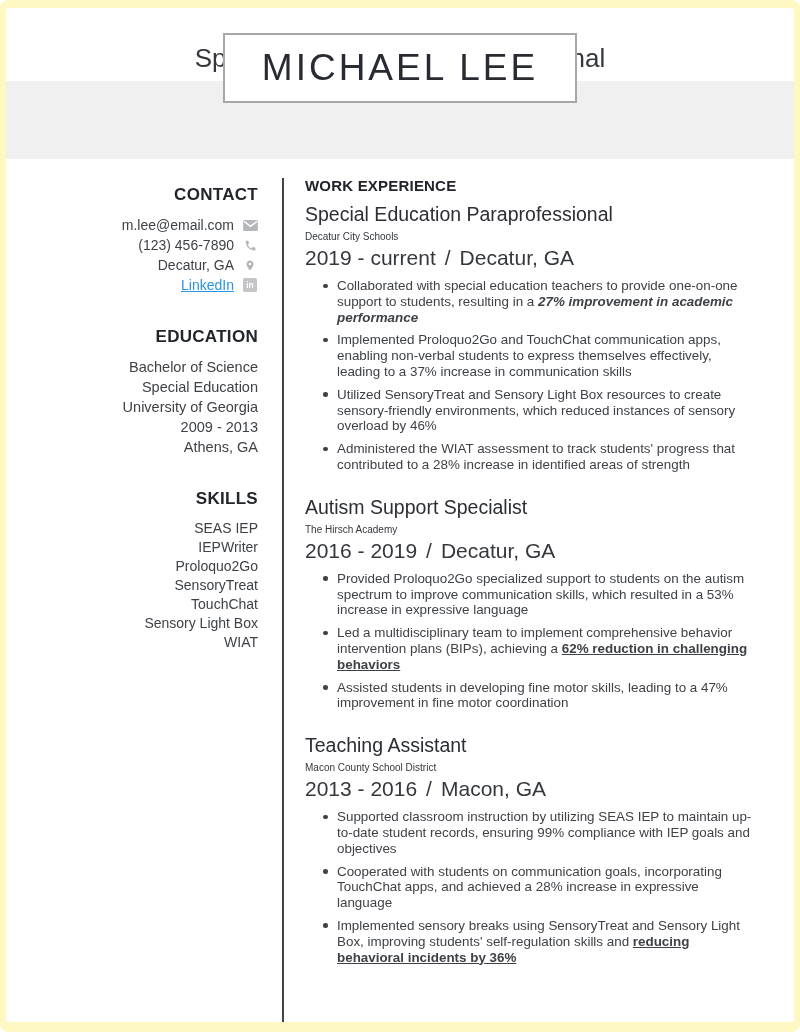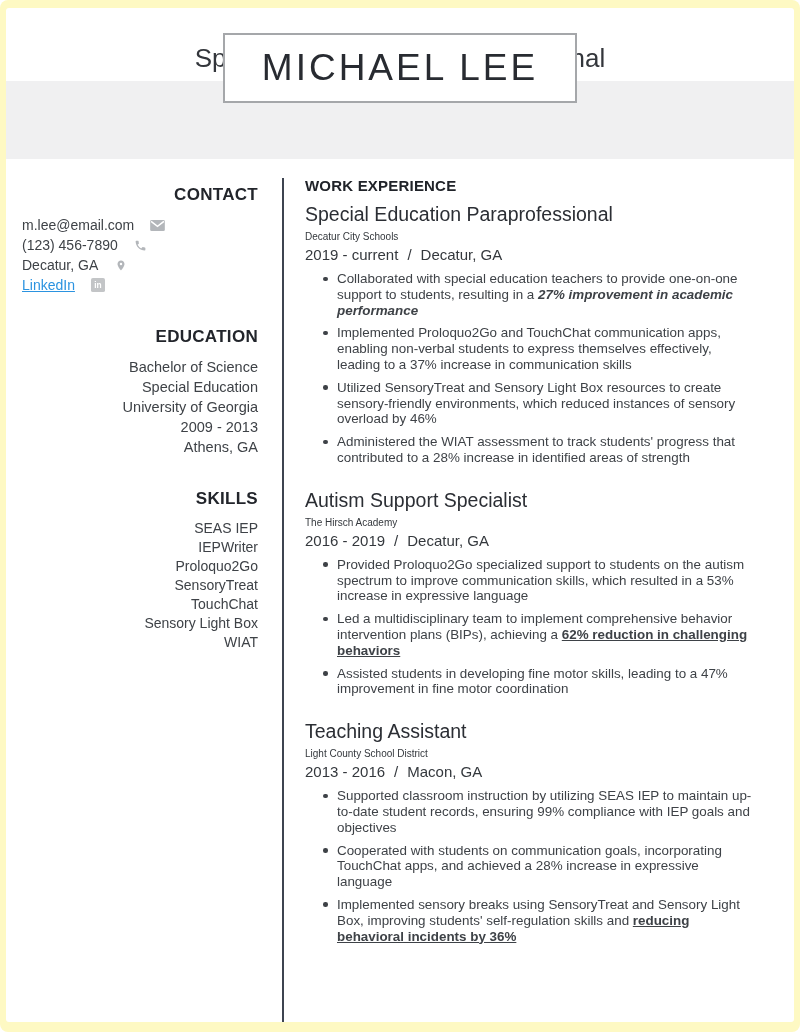--- a/index.html
+++ b/index.html
@@ -65,22 +65,23 @@
     font-size: 17px;
     font-weight: 700;
     letter-spacing: 0.3px;
     color: #22252b;
     margin-bottom: 10px;
   }
   .side-section { margin-top: 32px; }
   .side-section:first-child { margin-top: 0; padding-left: 16px; }
   .contact-row {
     display: flex;
+    justify-content: flex-end;
     align-items: center;
-    gap: 15px;
+    gap: 8px;
     height: 20px;
     font-size: 14px;
   }
   .contact-row .icon {
     width: 16px;
     display: flex;
     align-items: center;
     justify-content: center;
     flex: 0 0 16px;
   }
@@ -119,21 +120,21 @@
     font-weight: 400;
     color: #2b2e34;
     margin-bottom: 5px;
   }
   .job-company {
     font-size: 10px;
     color: #34383d;
     margin-bottom: 4px;
   }
   .job-dateline {
-    font-size: 15px;
+    font-size: 21px;
     color: #34383d;
     margin-bottom: 8px;
   }
   .job-dateline .slash { margin: 0 9px; }
   .job-bullets { list-style: none; margin: 0 0 0 18px; }
   .job-bullets li {
     position: relative;
     padding-left: 14px;
     max-width: 432px;
     font-size: 13.4px;
@@ -249,21 +250,21 @@
             <div class="job-company">The Hirsch Academy</div>
             <div class="job-dateline"><span>2016 - 2019</span><span class="slash">/</span><span>Decatur, GA</span></div>
             <ul class="job-bullets">
               <li>Provided Proloquo2Go specialized support to students on the autism spectrum to improve communication skills, which resulted in a 53% increase in expressive language</li>
               <li>Led a multidisciplinary team to implement comprehensive behavior intervention plans (BIPs), achieving a <span class="seg-bold-underline">62% reduction in challenging behaviors</span></li>
               <li>Assisted students in developing fine motor skills, leading to a 47% improvement in fine motor coordination</li>
             </ul>
           </div>
           <div class="job">
             <div class="job-title">Teaching Assistant</div>
-            <div class="job-company">Light County School District</div>
+            <div class="job-company">Macon County School District</div>
             <div class="job-dateline"><span>2013 - 2016</span><span class="slash">/</span><span>Macon, GA</span></div>
             <ul class="job-bullets">
               <li>Supported classroom instruction by utilizing SEAS IEP to maintain up-to-date student records, ensuring 99% compliance with IEP goals and objectives</li>
               <li>Cooperated with students on communication goals, incorporating TouchChat apps, and achieved a 28% increase in expressive language</li>
               <li>Implemented sensory breaks using SensoryTreat and Sensory Light Box, improving students' self-regulation skills and <span class="seg-bold-underline">reducing behavioral incidents by 36%</span></li>
             </ul>
           </div>
         </div>
     </div>
 

